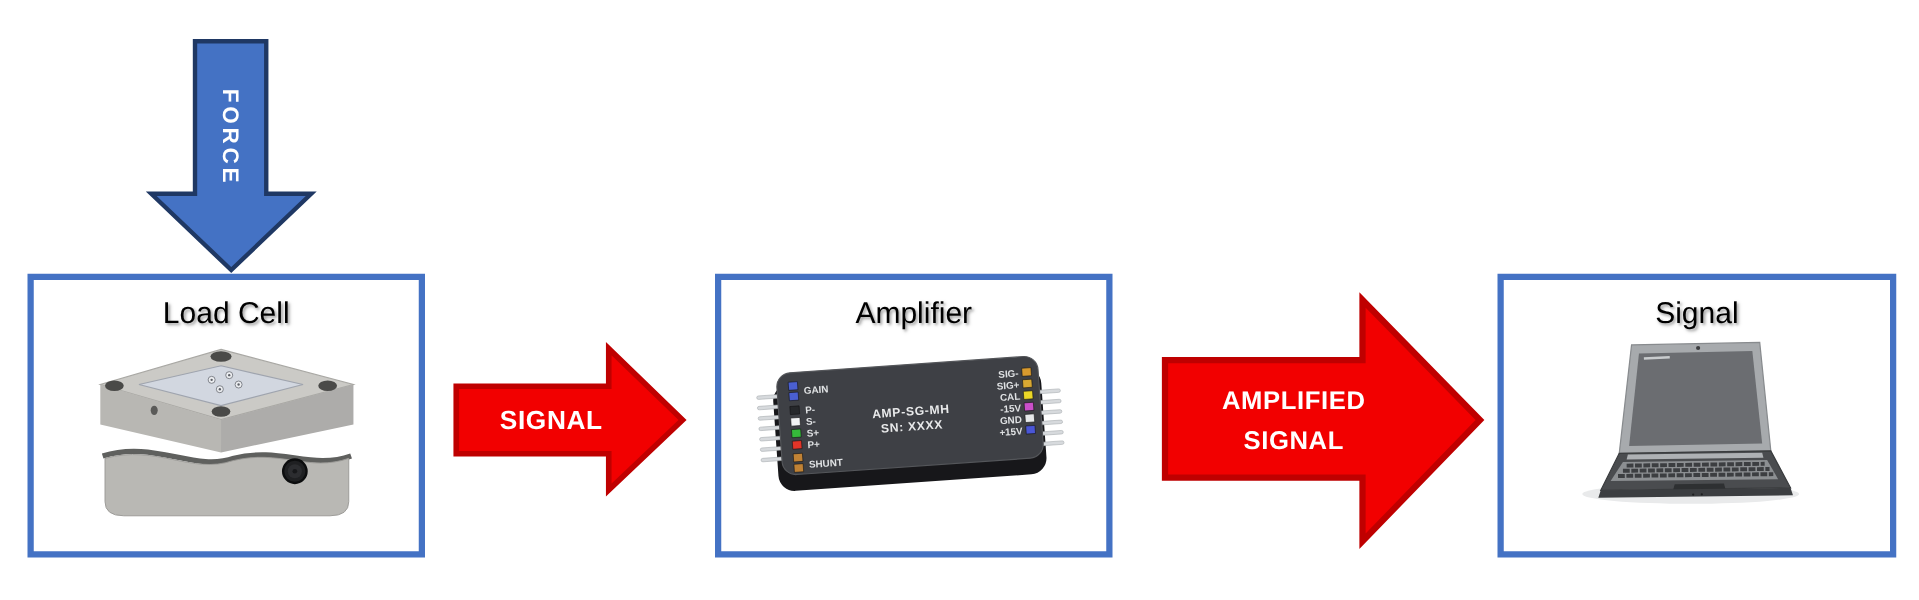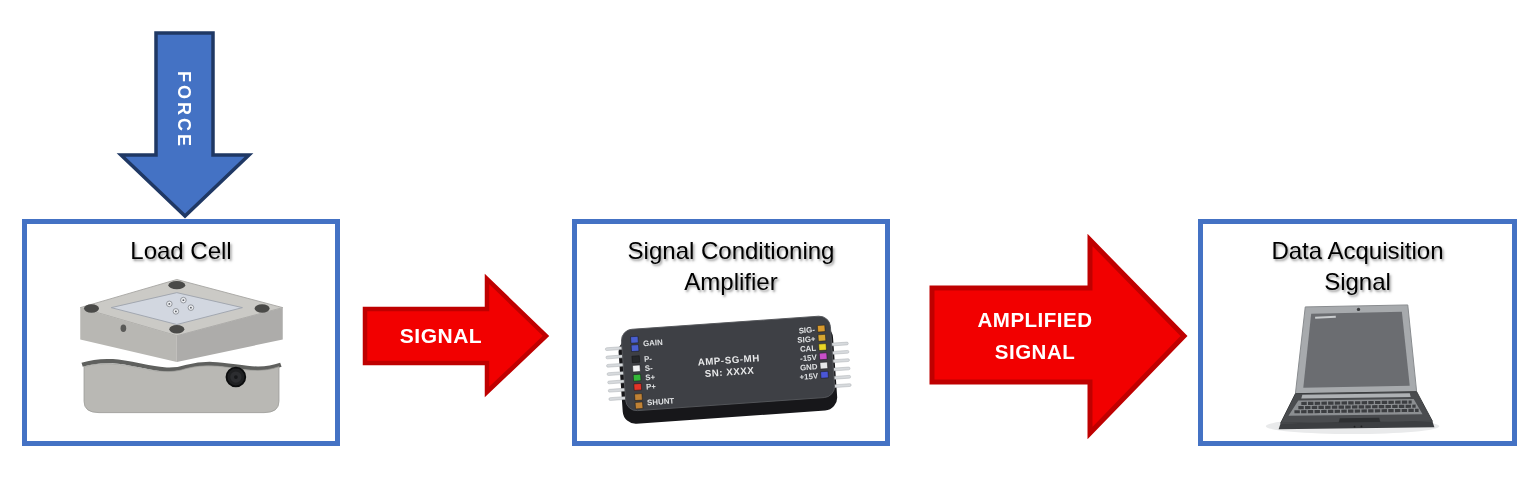--- a/index.html
+++ b/index.html
@@ -96,21 +96,20 @@
 
       <g>
         <circle cx="178" cy="112" r="10" fill="#1f2022" stroke="#0c0d0e" stroke-width="2"></circle>
         <circle cx="178" cy="112" r="6" fill="#2c2d30"></circle>
         <circle cx="178" cy="112" r="2" fill="#17181a"></circle>
       </g>
     </svg>
   </div>
 
   <div class="box box-amp">
-    <div class="box-title">Signal Conditioning</div>
     <div class="box-title">Amplifier</div>
     <svg width="252" height="118" viewBox="-6 0 272 126" style="margin-top:10px">
       <g transform="rotate(-4 130 63)">
 
         <rect x="10" y="26" width="232" height="92" rx="14" fill="#17171a"></rect>
 
         <g>
           <rect class="pin" x="-4" y="34" width="22" height="3" rx="1.5"></rect>
           <rect class="pin" x="-4" y="43" width="22" height="3" rx="1.5"></rect>
           <rect class="pin" x="-4" y="52" width="22" height="3" rx="1.5"></rect>
@@ -164,21 +163,20 @@
         <text class="amp-label amp-label-r" x="223" y="73">GND</text>
         <text class="amp-label amp-label-r" x="223" y="83">+15V</text>
 
         <text class="amp-center" x="128" y="60">AMP-SG-MH</text>
         <text class="amp-center" x="128" y="73">SN: XXXX</text>
       </g>
     </svg>
   </div>
 
   <div class="box box-daq">
-    <div class="box-title">Data Acquisition</div>
     <div class="box-title">Signal</div>
     <svg width="205" height="138" viewBox="0 0 200 140" style="margin-top:4px">
       <ellipse cx="95" cy="127" rx="88" ry="8" fill="#e9eaeb"></ellipse>
 
       <polygon points="47,6 151,4 160,92 37,94" fill="#a7aaad" stroke="#888b8e" stroke-width="1"></polygon>
       <polygon points="53,13 145,11 153,86 45,88" fill="#6b6d71"></polygon>
       <line x1="57" y1="17" x2="78" y2="16" stroke="#c9ccce" stroke-width="2"></line>
       <circle cx="101" cy="8.5" r="1.7" fill="#3c3d3f"></circle>
 
       <polygon points="37,94 160,92 176,122 22,124" fill="#4a4c4f" stroke="#3a3c3e" stroke-width="1"></polygon>

